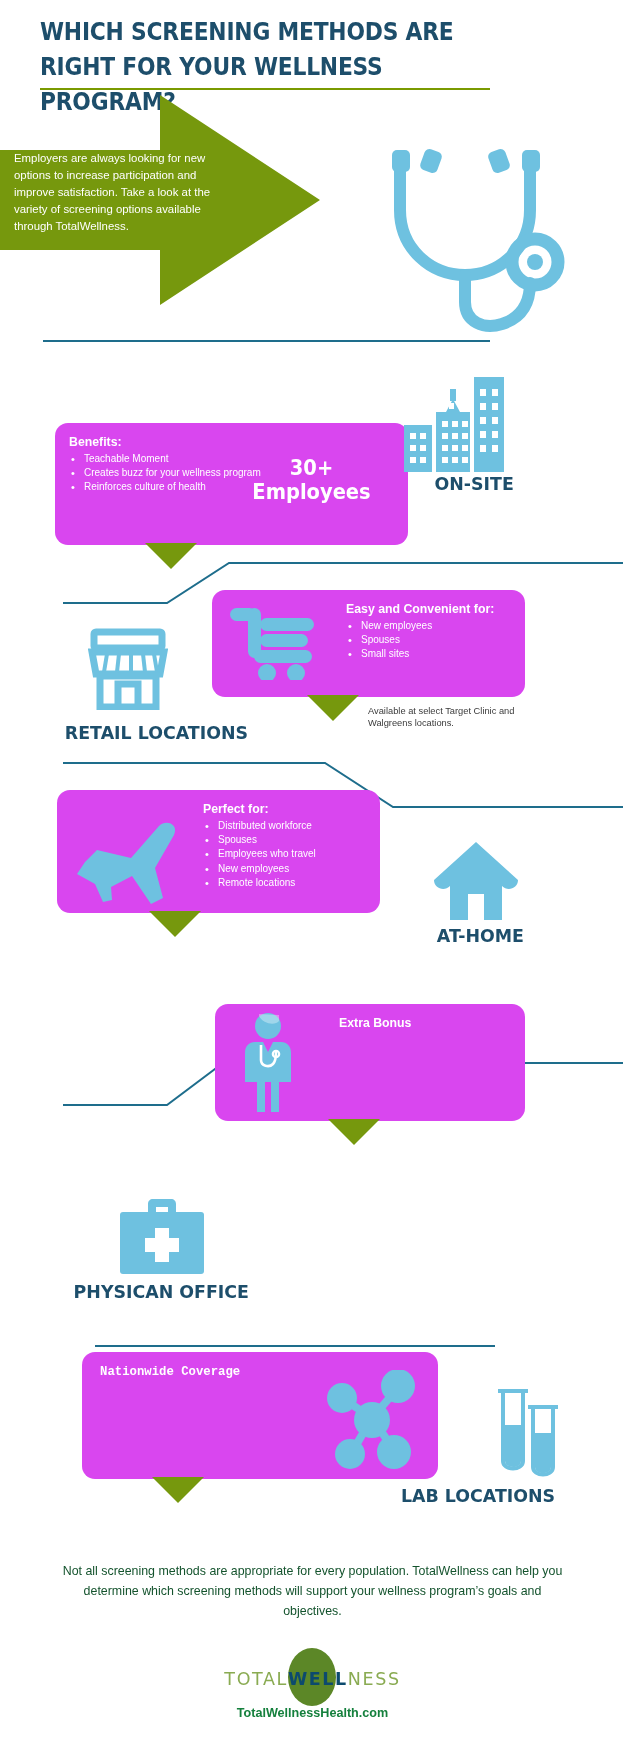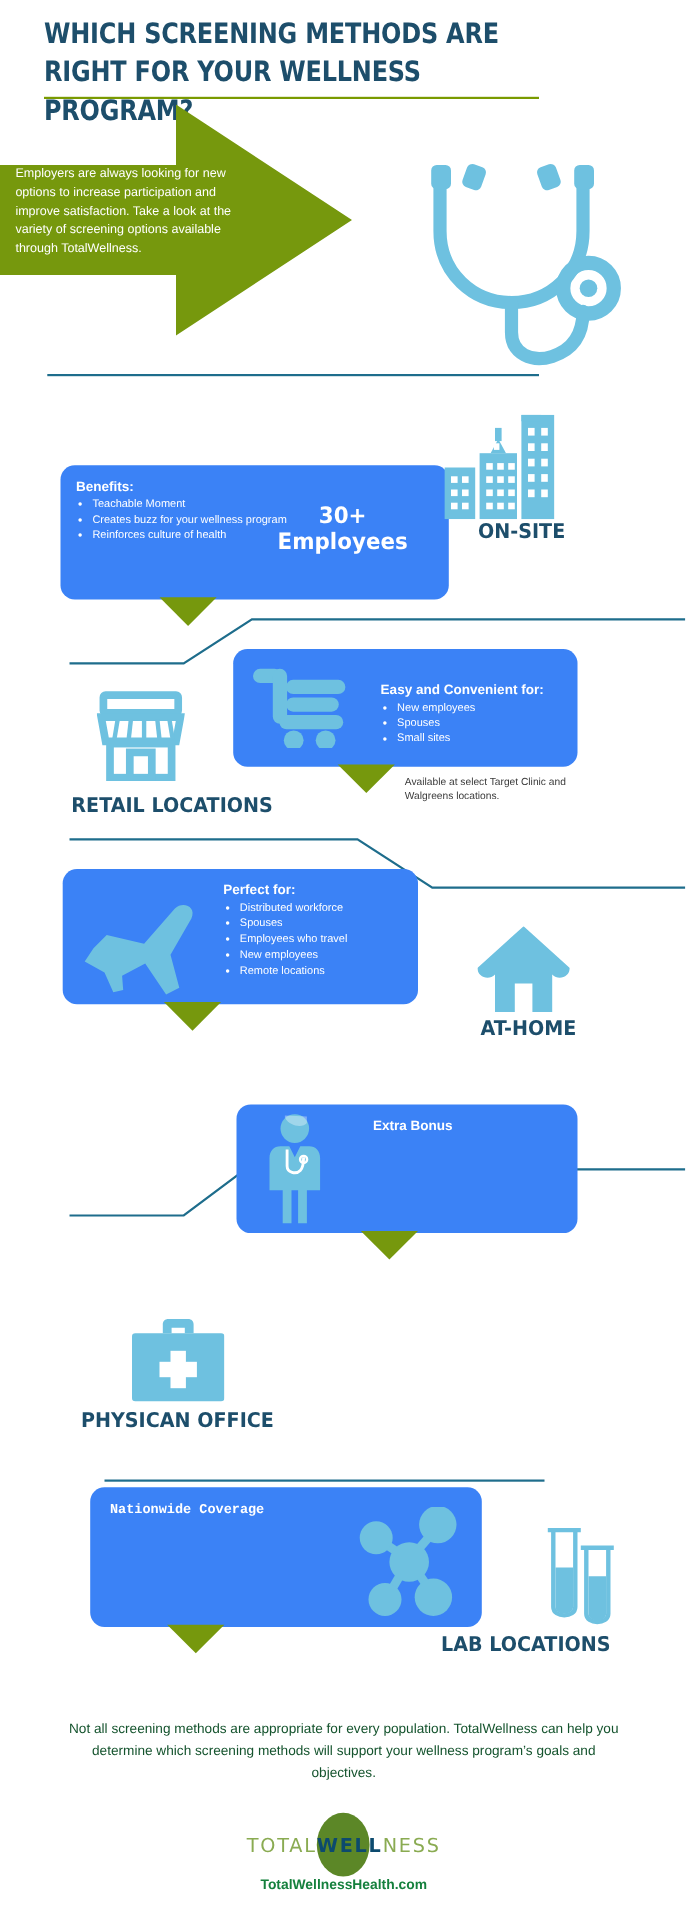--- a/index.html
+++ b/index.html
@@ -81,21 +81,21 @@
     background: #1e6d8c;
   }
   .connector {
     position: absolute;
   }
   .connector svg { display: block; }
 
   
   .bubble {
     position: absolute;
-    background: #3b82f6;
+    background: #d946ef;
     border-radius: 13px;
     color: #ffffff;
     box-sizing: border-box;
   }
   .bubble .tail {
     position: absolute;
     width: 0;
     height: 0;
     border-left: 26px solid transparent;
     border-right: 26px solid transparent;
@@ -329,21 +329,21 @@
           <rect x="0" y="4" width="26" height="13" rx="6.5"></rect>
           <rect x="18" y="4" width="13" height="50" rx="6.5"></rect>
           <rect x="30" y="14" width="54" height="13" rx="6.5"></rect>
           <rect x="30" y="30" width="48" height="13" rx="6.5"></rect>
           <rect x="24" y="46" width="58" height="13" rx="6.5"></rect>
           <circle cx="37" cy="69" r="9"></circle>
           <circle cx="66" cy="69" r="9"></circle>
         </g>
       </svg>
     </div>
-    <div style="margin-left:120px;margin-top:18px;">
+    <div style="margin-left:120px;">
       <div class="bubble-title">Easy and Convenient for:</div>
       <ul class="bullets">
         <li>New employees</li>
         <li>Spouses</li>
         <li>Small sites</li>
       </ul>
     </div>
     <div class="tail" style="left:95px;"></div>
   </div>
 

